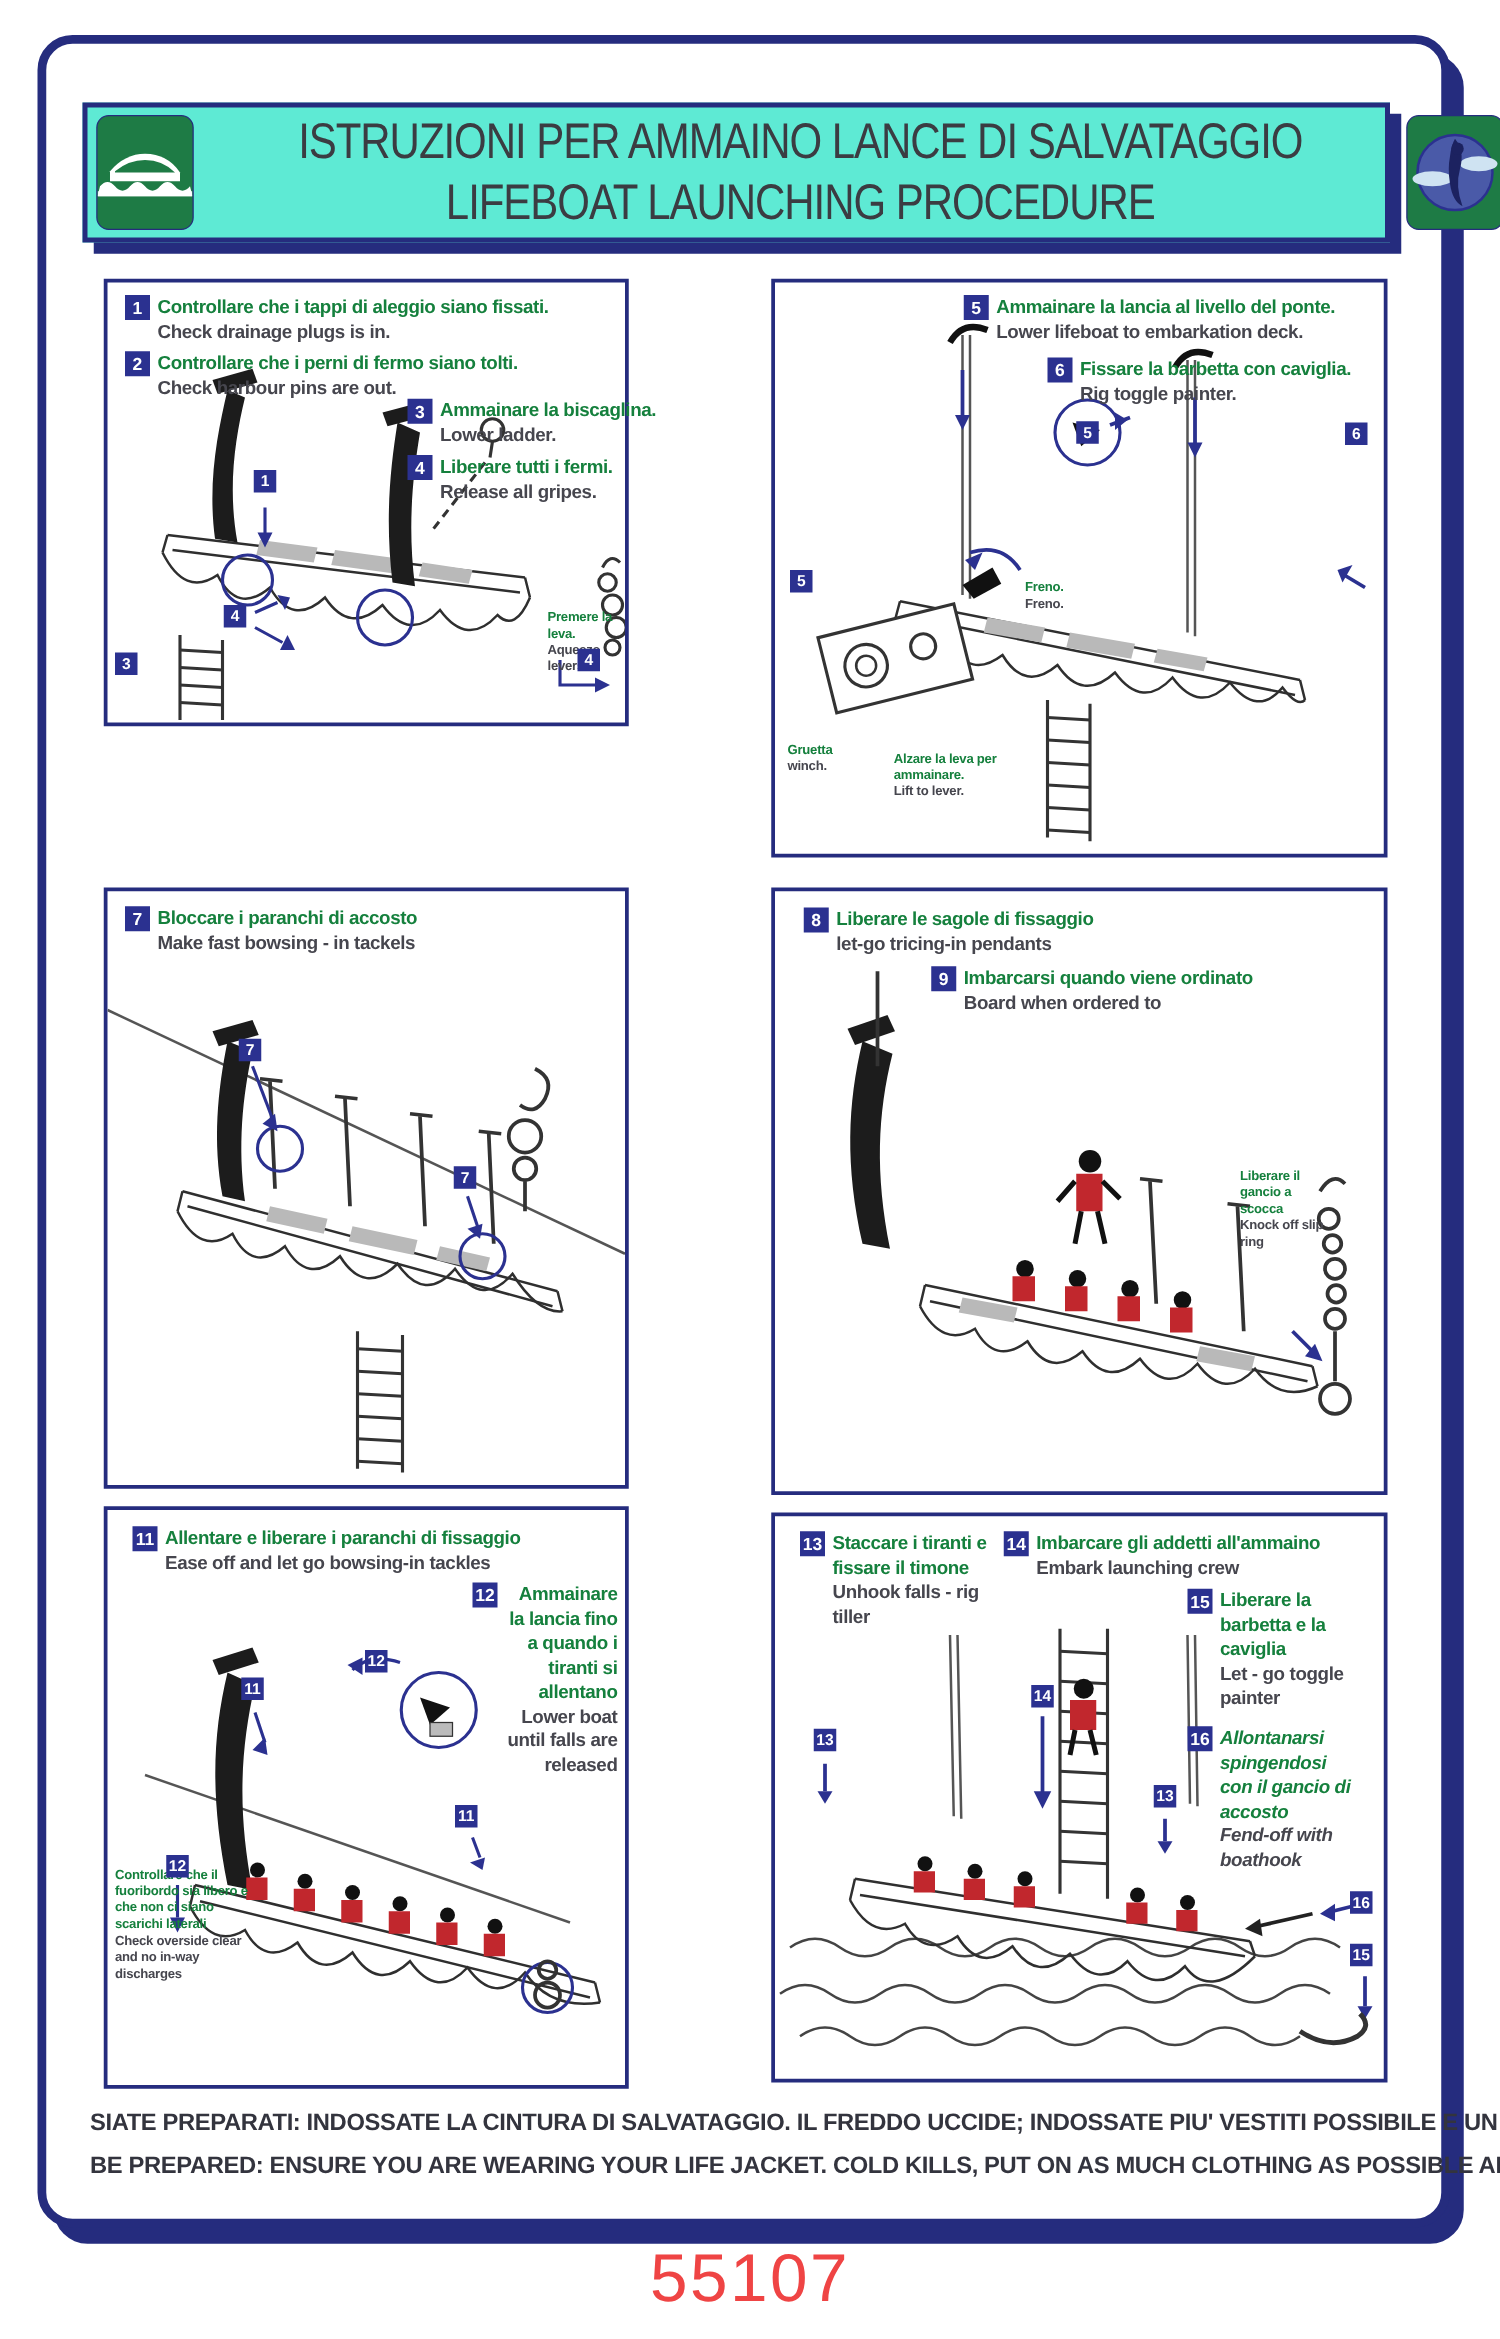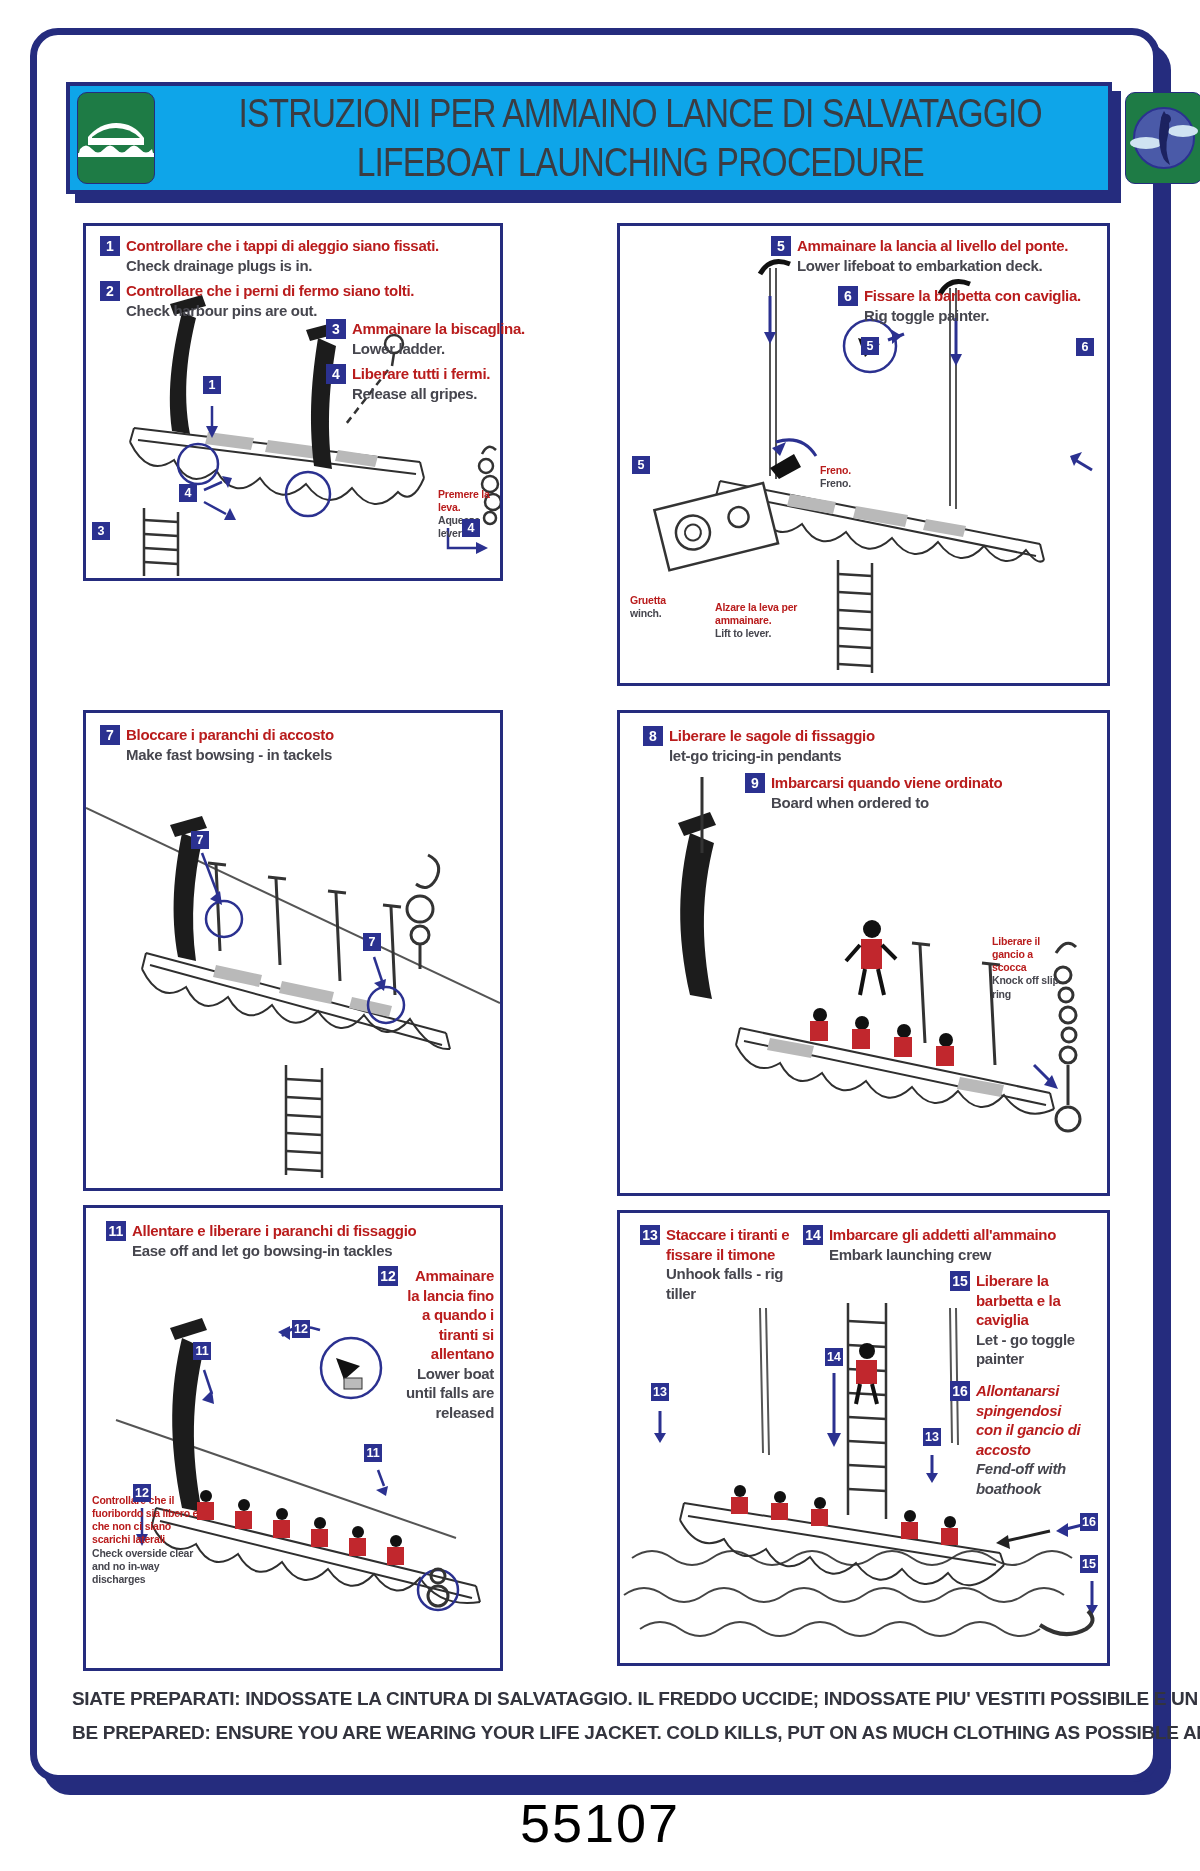--- a/index.html
+++ b/index.html
@@ -1,52 +1,52 @@
 <!DOCTYPE html>
 <html><head>
 <meta charset="utf-8">
 <style>
   html,body{margin:0;padding:0;background:#fff;}
   .page{position:relative;width:1200px;height:1871px;background:#fff;overflow:hidden;
         font-family:"Liberation Sans",sans-serif;}
   .outer{position:absolute;left:30px;top:28px;width:1116px;height:1740px;background:#fff;
          border:7px solid #252c7e;border-radius:28px;box-shadow:12px 14px 0 -1px #252c7e;}
-  .header{position:absolute;left:66px;top:82px;width:1038px;height:104px;background:#0ea5e9;
+  .header{position:absolute;left:66px;top:82px;width:1038px;height:104px;background:#5eead4;
           border:4px solid #252c7e;box-shadow:9px 9px 0 #252c7e;display:flex;align-items:center;z-index:3;}
   .hicon{flex:none;width:76px;height:90px;border-radius:10px;background:#1e7b45;margin:0 7px;
          border:1.5px solid #252c7e;position:relative;overflow:hidden;}
   .hicon svg{position:absolute;inset:0;}
   .htitle{flex:1;text-align:center;color:#3b3c42;font-size:40px;line-height:1.22;font-weight:400;
           transform:scaleX(0.84);letter-spacing:-1px;white-space:nowrap;}
   .panel{position:absolute;background:#fff;border:3px solid #252c7e;z-index:2;}
   #p1{left:83px;top:223px;width:414px;height:352px;}
   #p2{left:617px;top:223px;width:487px;height:457px;}
   #p3{left:83px;top:710px;width:414px;height:475px;}
   #p4{left:617px;top:710px;width:487px;height:480px;}
   #p5{left:83px;top:1205px;width:414px;height:460px;}
   #p6{left:617px;top:1210px;width:487px;height:450px;}
   .figure{position:absolute;inset:0;z-index:1;}
   .step{position:absolute;display:flex;gap:6px;align-items:flex-start;z-index:4;}
   .badge{flex:none;width:20px;height:20px;background:#2b3190;color:#fff;font-weight:700;font-size:14px;
          line-height:20px;text-align:center;}
   .stext{font-weight:700;letter-spacing:-0.3px;}
-  .it{display:block;color:#b91c1c;font-size:15px;line-height:1.3;}
+  .it{display:block;color:#15803d;font-size:15px;line-height:1.3;}
   .en{display:block;color:#46464e;font-size:15px;line-height:1.3;}
   .nowrap .it,.nowrap .en{white-space:nowrap;}
   .right .stext{text-align:right;}
   .fbadge{position:absolute;width:18px;height:18px;background:#2b3190;color:#fff;font-weight:700;
           font-size:12.5px;line-height:18px;text-align:center;z-index:5;}
   .cap{position:absolute;font-weight:700;letter-spacing:-0.2px;z-index:4;}
   .cap .it{font-size:11.5px;line-height:1.25;}
   .cap .en{font-size:11.5px;line-height:1.25;}
   .cap.tiny .it,.cap.tiny .en{font-size:10.5px;}
   .footline{position:absolute;left:72px;width:1050px;color:#33343e;font-size:19px;font-weight:700;
             letter-spacing:-0.3px;white-space:nowrap;z-index:3;}
   #f1{top:1688px;} #f2{top:1722px;}
-  .docnum{position:absolute;left:0;right:0;top:1792px;text-align:center;font-size:54px;color:#000000;
+  .docnum{position:absolute;left:0;right:0;top:1792px;text-align:center;font-size:54px;color:#ef4444;
           letter-spacing:2px;z-index:3;}
 </style>
 </head>
 <body>
 
 <div class="page">
   <div class="outer"></div>
 
   <div class="header">
     <div class="hicon">

